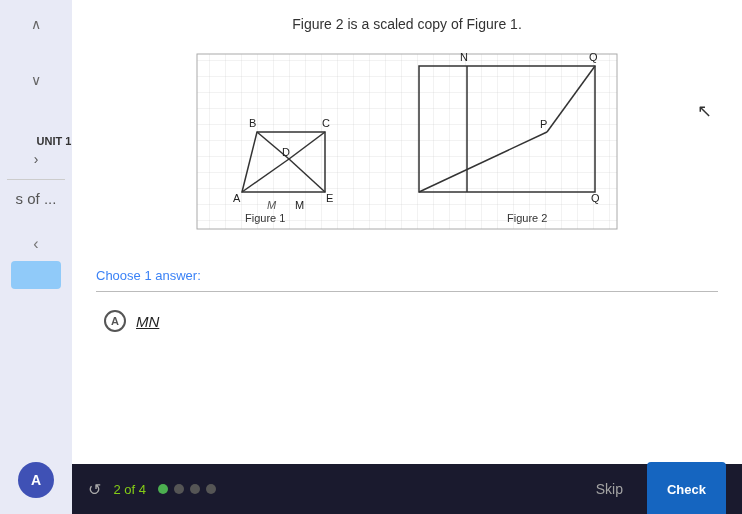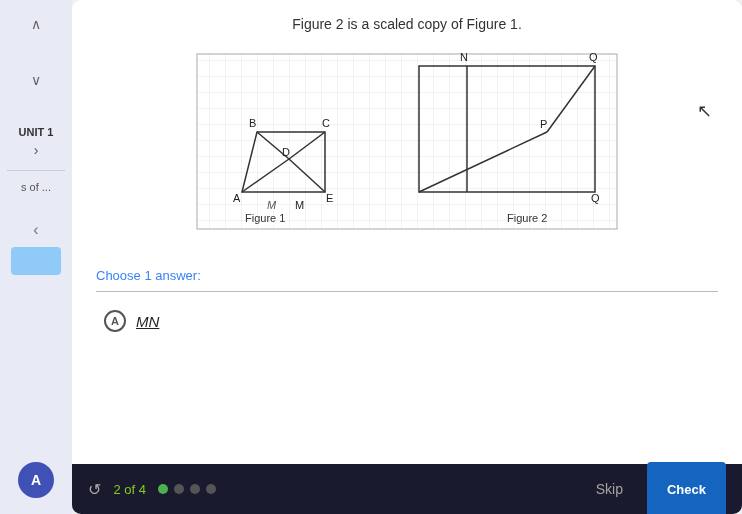--- a/index.html
+++ b/index.html
@@ -24,40 +24,41 @@
       height: 514px;
     }
     .sidebar-arrow {
       font-size: 14px;
       color: #666;
       cursor: pointer;
       padding: 6px;
       user-select: none;
     }
     .sidebar-unit {
-      margin-top: 20px;
+      margin-top: 29px;
       font-size: 11px;
       font-weight: bold;
       color: #333;
       text-align: center;
+      padding-left: 36px;
     }
     .sidebar-chevron {
       font-size: 14px;
       color: #555;
       padding: 4px;
       cursor: pointer;
     }
     .sidebar-divider {
       width: 80%;
       height: 1px;
       background: #ccc;
       margin: 8px 0;
     }
     .sidebar-label {
-      font-size: 11px;
+      font-size: 15px;
       color: #555;
       text-align: right;
       padding: 2px;
     }
     .sidebar-back {
       margin-top: 20px;
       font-size: 16px;
       color: #777;
       cursor: pointer;
     }
@@ -86,21 +87,20 @@
 
     
     .main {
       flex: 1;
       background: white;
       padding: 16px 24px;
       display: flex;
       flex-direction: column;
       position: relative;
       overflow: hidden;
-      border-radius: 9px;
     }
 
     .question-title {
       font-size: 14px;
       color: #333;
       margin-bottom: 12px;
       text-align: center;
     }
 
     

